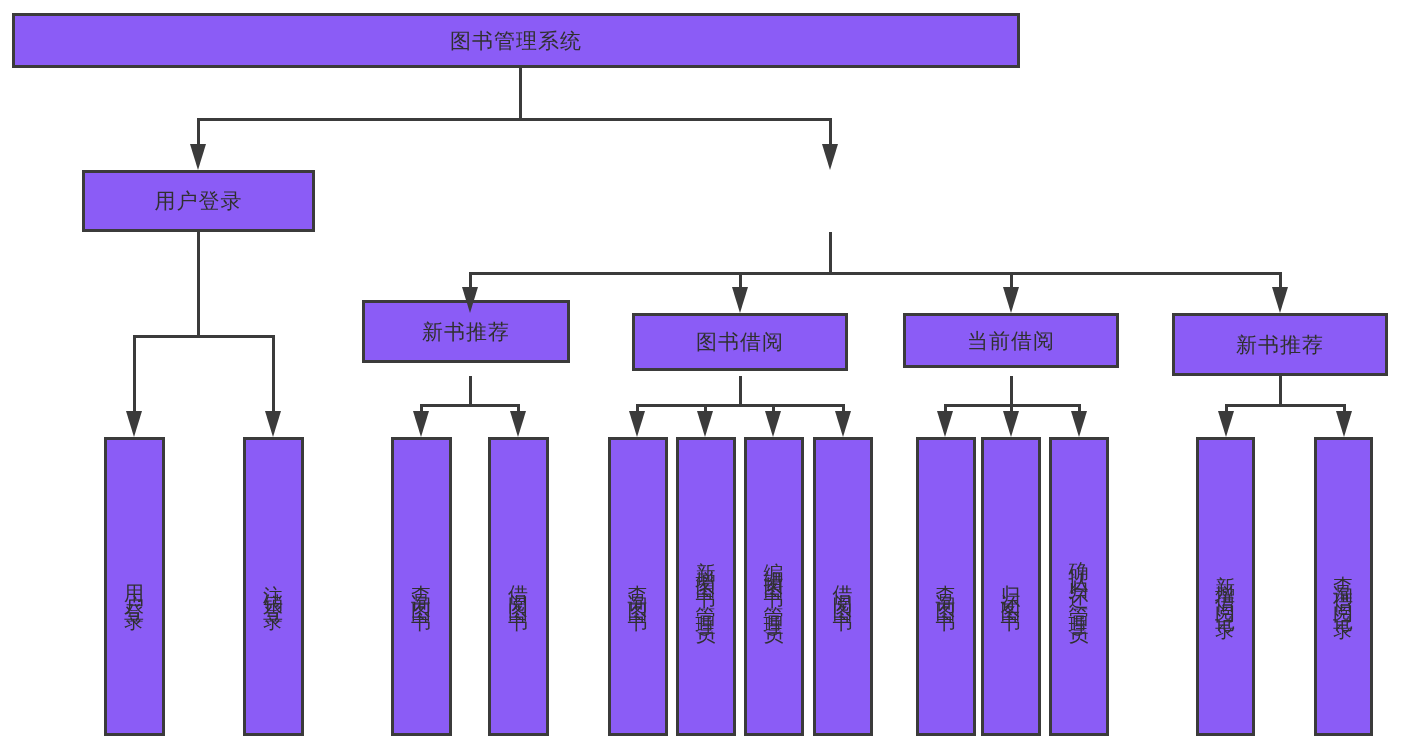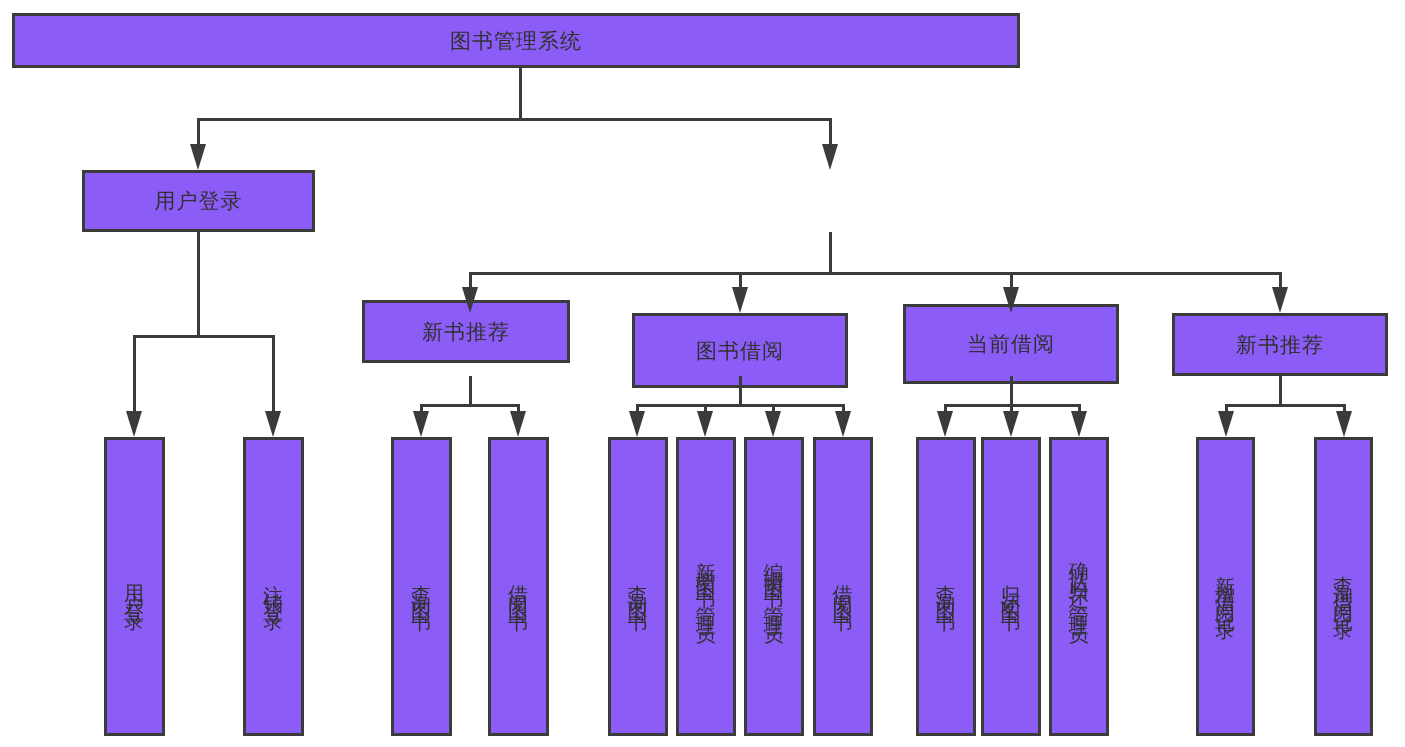--- a/index.html
+++ b/index.html
@@ -62,24 +62,24 @@
     <span>图书管理系统</span>
   </div>
 
   <div class="node hnode" style="left:82px;top:170px;width:233px;height:62px;">
     <span>用户登录</span>
   </div>
 
   <div class="node hnode" style="left:362px;top:300px;width:208px;height:63px;text-align:right;">
     <span>新书推荐</span>
   </div>
-  <div class="node hnode" style="left:632px;top:313px;width:216px;height:75px;">
+  <div class="node hnode" style="left:632px;top:313px;width:216px;height:58px;">
     <span>图书借阅</span>
   </div>
-  <div class="node hnode" style="left:903px;top:304px;width:216px;height:80px;">
+  <div class="node hnode" style="left:903px;top:313px;width:216px;height:55px;">
     <span>当前借阅</span>
   </div>
   <div class="node hnode" style="left:1172px;top:313px;width:216px;height:63px;">
     <span>新书推荐</span>
   </div>
 
   <div class="node vnode" style="left:104px;top:437px;width:61px;height:299px;">
     <span class="vtext">用户登录</span>
   </div>
   <div class="node vnode" style="left:243px;top:437px;width:61px;height:299px;">

